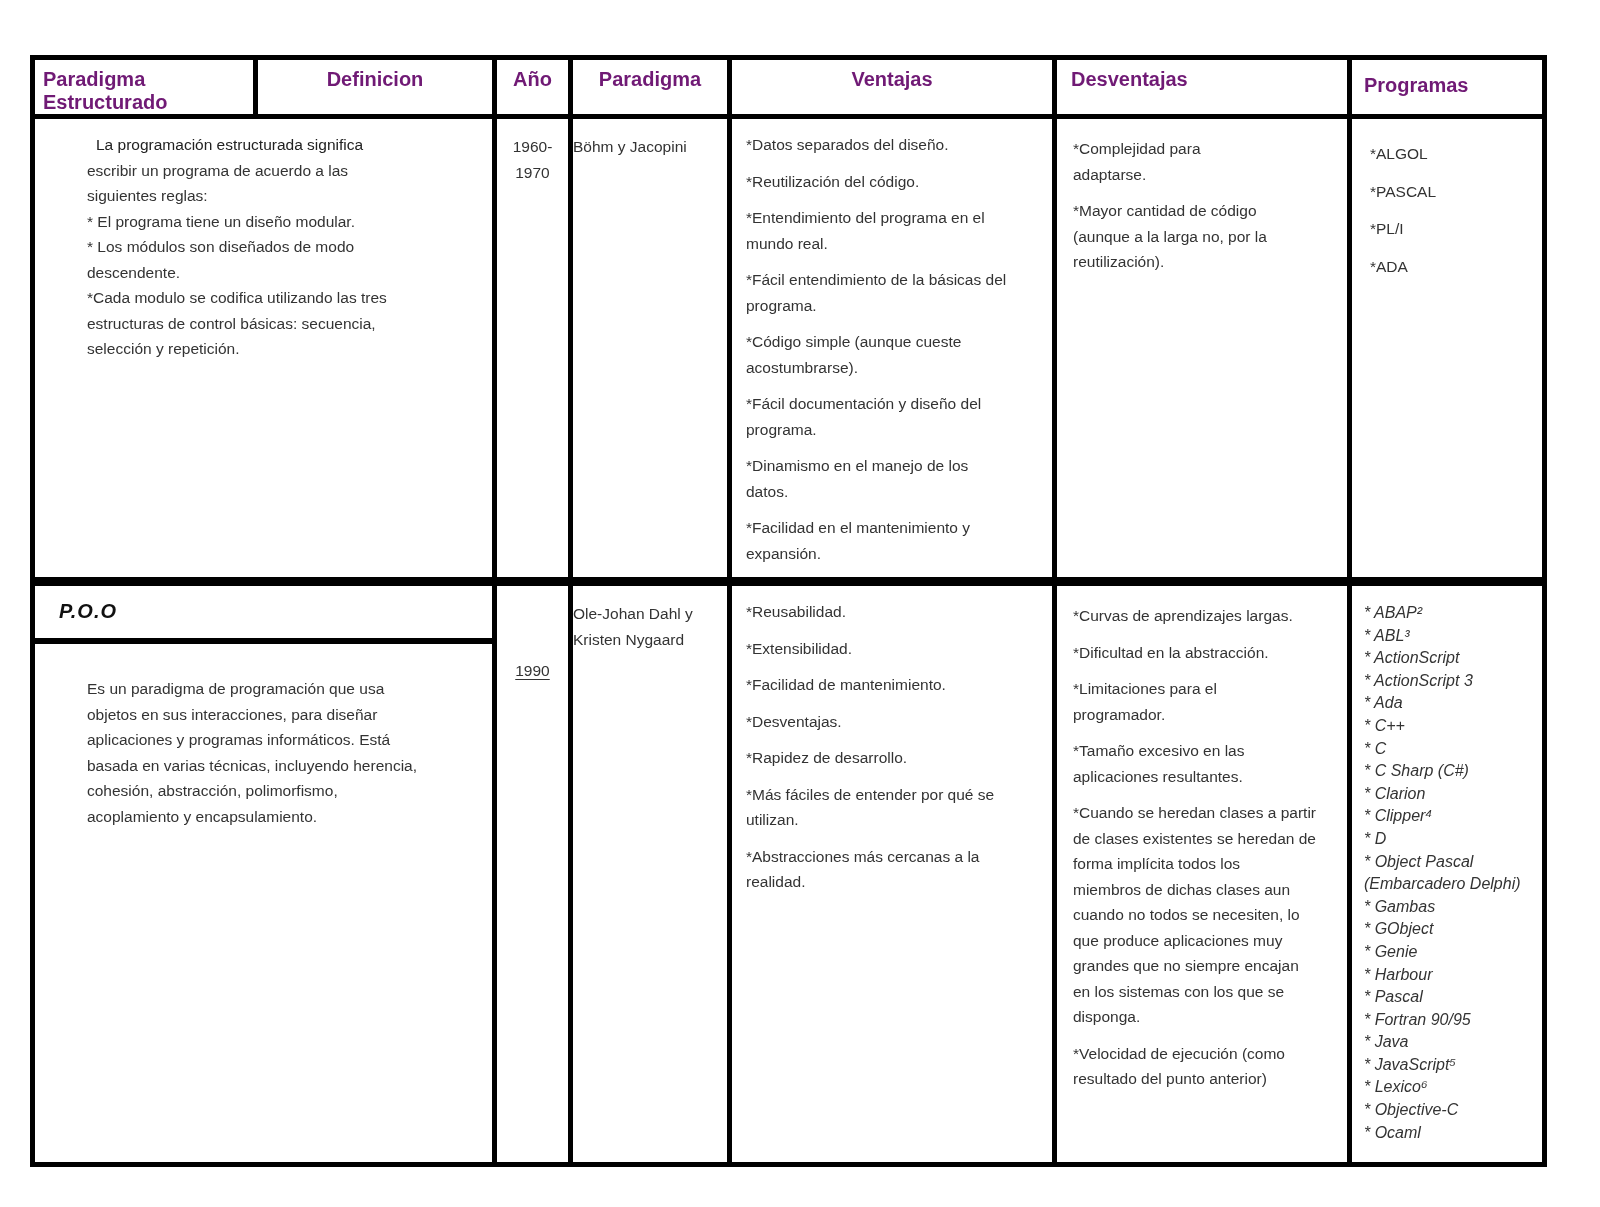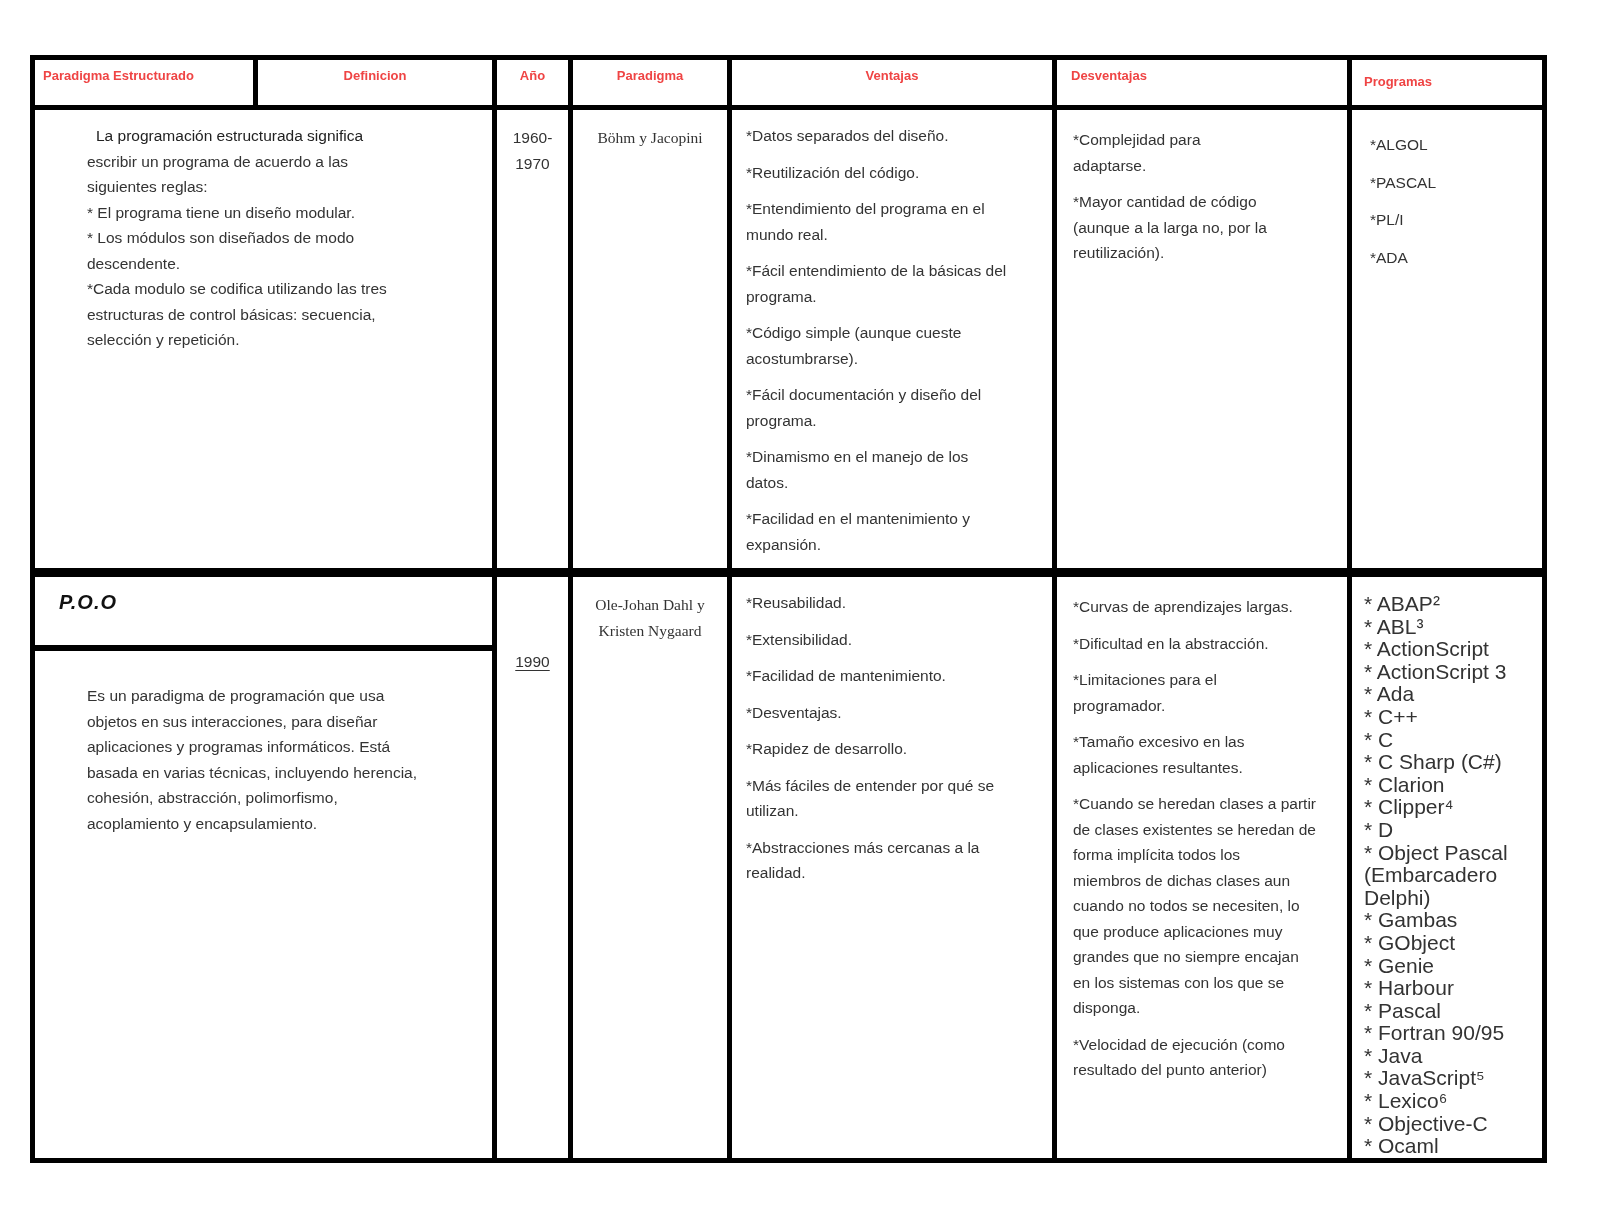--- a/index.html
+++ b/index.html
@@ -25,23 +25,23 @@
   }
   table.paradigm-table th,
   table.paradigm-table td {
     border: 5px solid #000000;
     vertical-align: top;
     background: #ffffff;
   }
   
   thead th {
     height: 50px;
-    font-size: 13px;
+    font-size: 20px;
     font-weight: 700;
-    color: #ef4444;
+    color: #701a75;
     padding-top: 8px;
   }
   th.h-paradigma { text-align: left; padding-left: 8px; }
   th.h-definicion { text-align: center; }
   th.h-anio { text-align: center; }
   th.h-promotor { text-align: center; }
   th.h-ventajas { text-align: center; }
   th.h-desventajas { text-align: left; padding-left: 14px; }
   th.h-programas { text-align: left; padding-left: 12px; padding-top: 14px; }
 
@@ -54,52 +54,52 @@
   .pre { white-space: pre-line; }
 
   
   td.def-cell-1 { padding: 13px 38px 0 52px; }
   .def-lead { font-weight: 400; color: #222222; padding-left: 9px; white-space: pre-line; }
   .def-intro { white-space: pre-line; }
   .def-rules .list-item { white-space: pre-line; }
 
   
   td.anio-cell { text-align: center; padding-top: 15px; }
-  td.promotor-cell { text-align: center; padding-top: 15px; font-family: Liberation Serif, serif; }
+  td.promotor-cell { text-align: left; padding-top: 15px; }
   td.anio-cell-poo { text-align: center; padding-top: 72px; }
   .year-underlined { text-decoration: underline; text-underline-offset: 3px; }
 
   
   td.ventajas-cell { padding: 13px 10px 0 14px; }
   td.desventajas-cell { padding: 17px 6px 0 16px; }
   td.programas-cell-1 { padding: 22px 6px 0 18px; }
   .bullet-list .list-item { white-space: pre-line; margin-bottom: 11px; }
 
   
   .programs-list-1 .list-item { white-space: pre-line; margin-bottom: 12px; }
 
   
   td.poo-cell { padding: 0; }
   .poo-title-box {
     border-bottom: 6px solid #000000;
     padding: 13px 7px 10px 24px;
-    height: 74px;
+    height: 58px;
   }
   .poo-title {
     font-size: 20px;
     font-weight: 700;
     font-style: italic;
     color: #111111;
     letter-spacing: 1px;
   }
   .poo-def { padding: 32px 34px 0 52px; white-space: pre-line; }
 
   
   td.programas-cell-2 { padding: 16px 4px 0 12px; }
-  .programs-list-2 .list-item { white-space: pre-line; line-height: 22.6px; font-size: 21px; }
+  .programs-list-2 .list-item { white-space: pre-line; line-height: 22.6px; font-size: 16px; font-style: italic; }
 </style>
 </head>
 <body>
 
 <div class="page">
   <table class="paradigm-table">
     <colgroup>
       <col style="width:223px">
       <col style="width:239px">
       <col style="width:76px">

